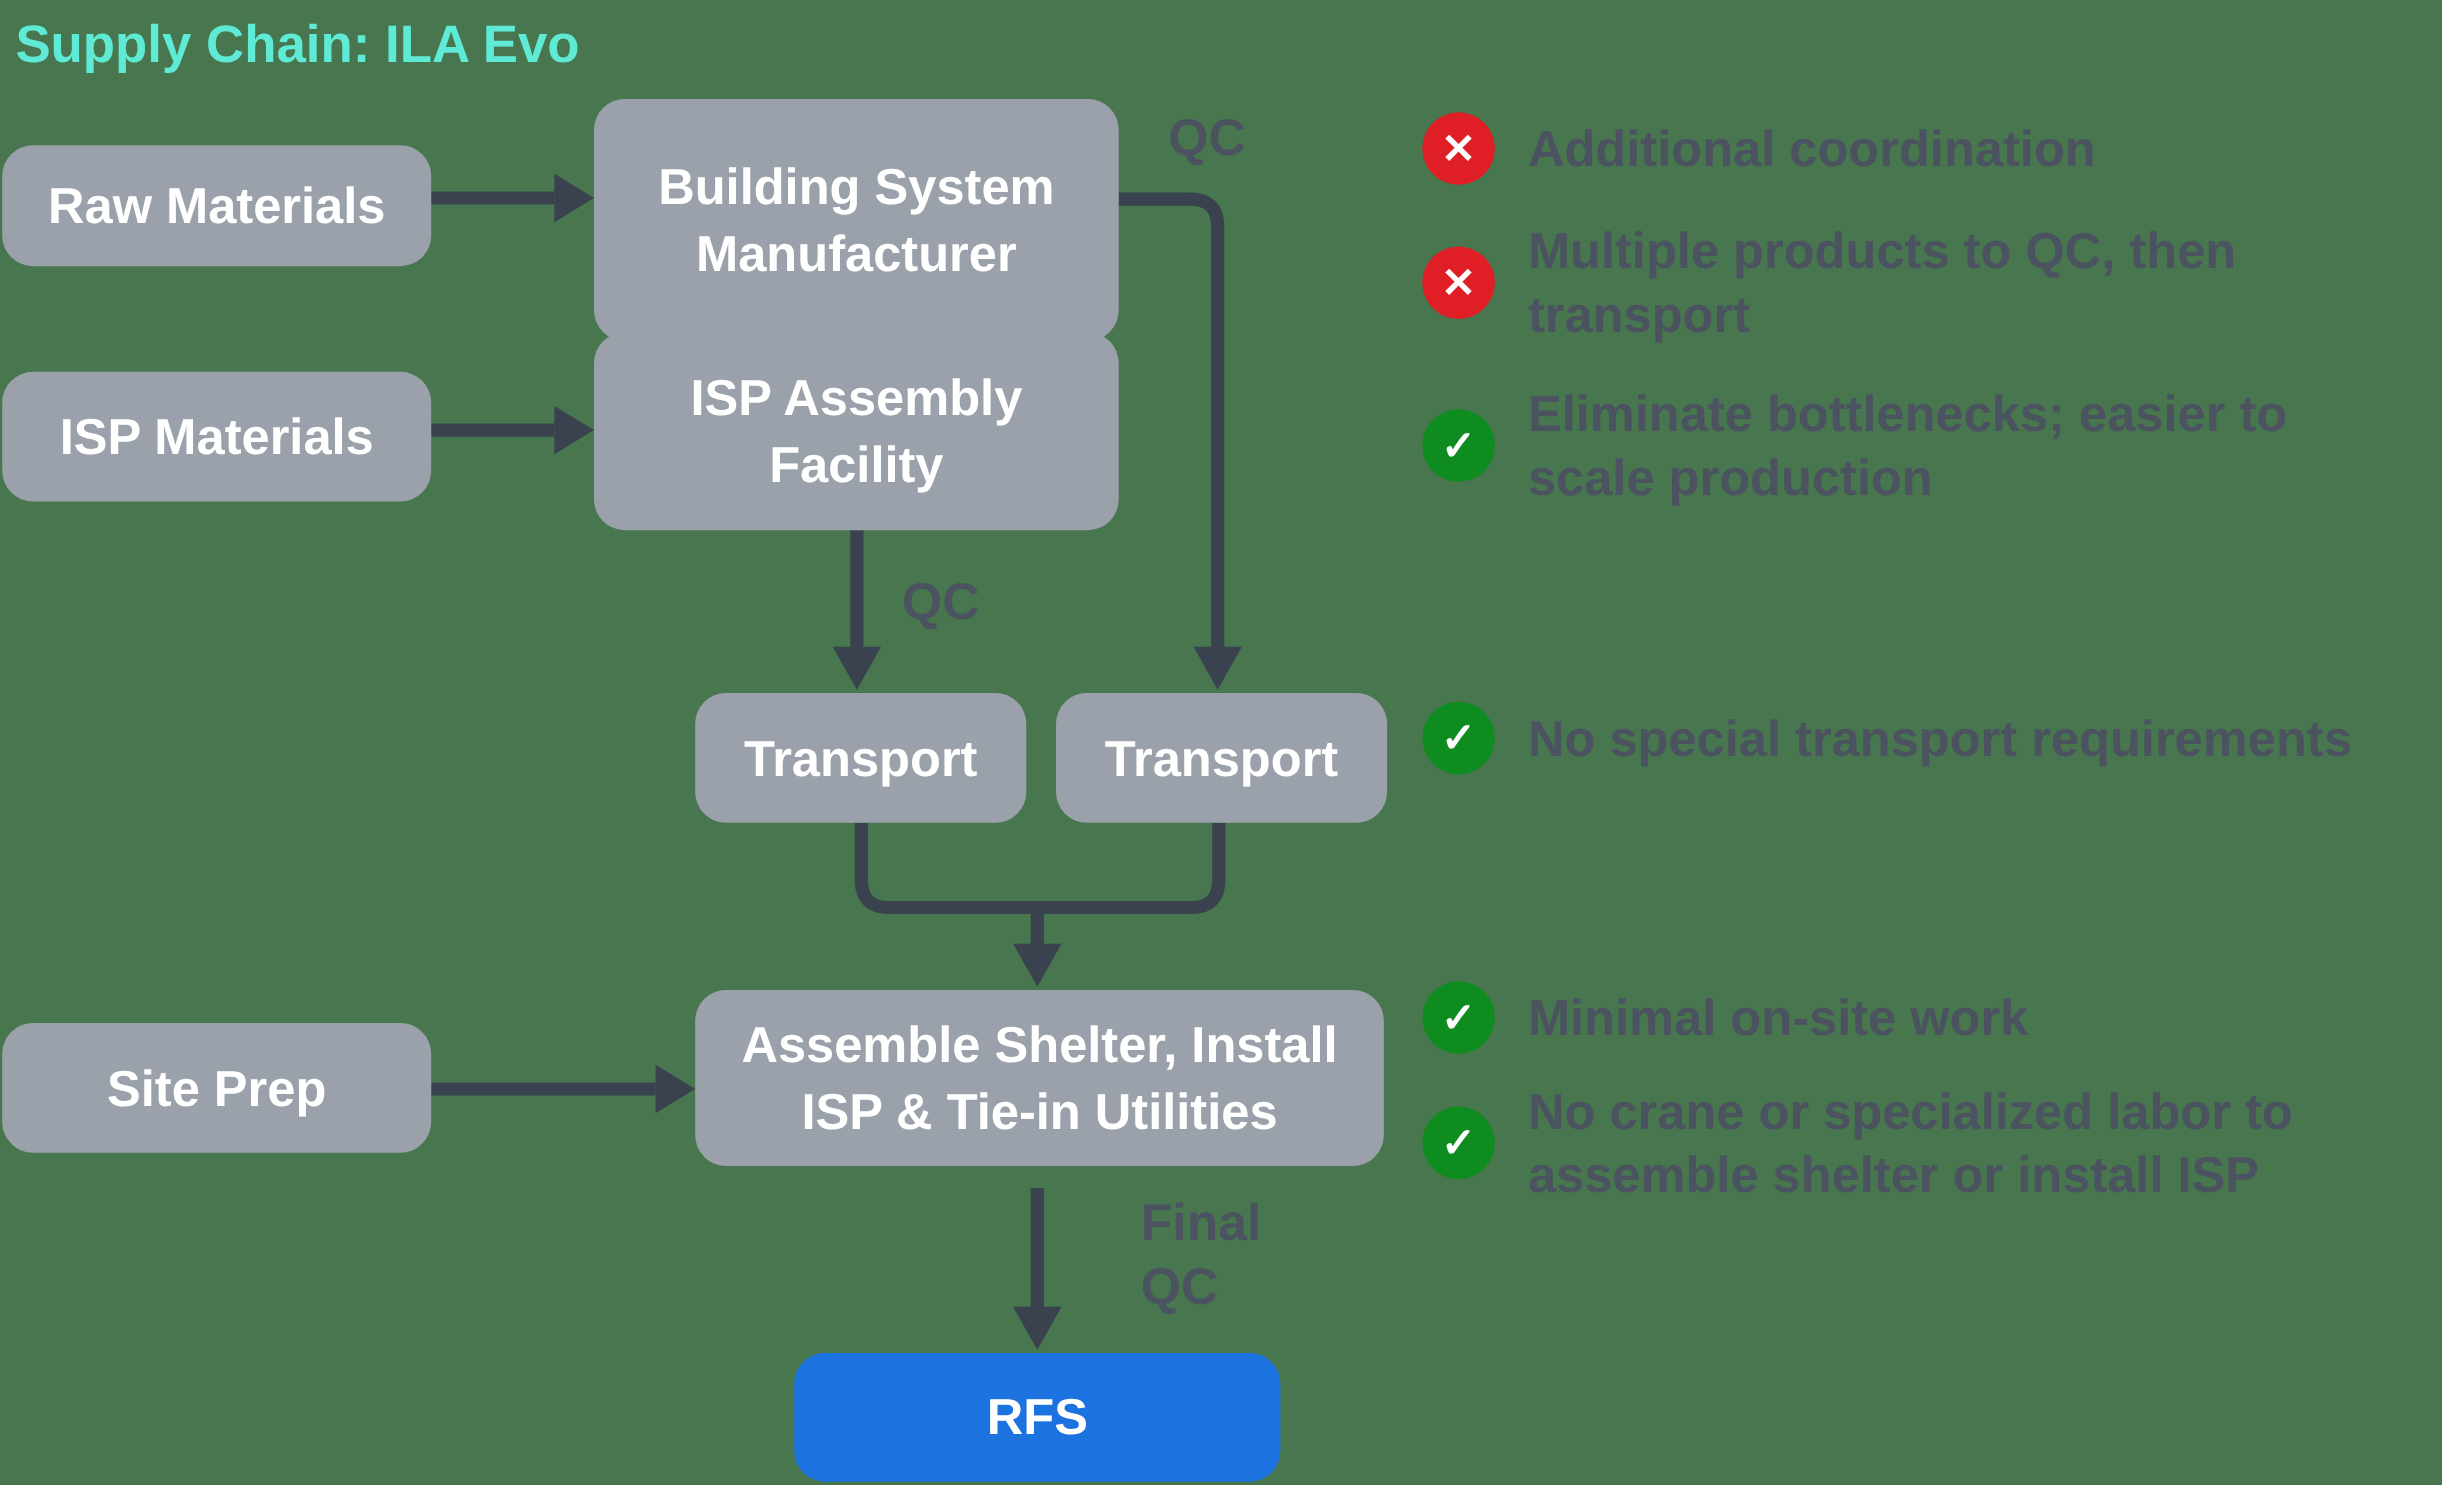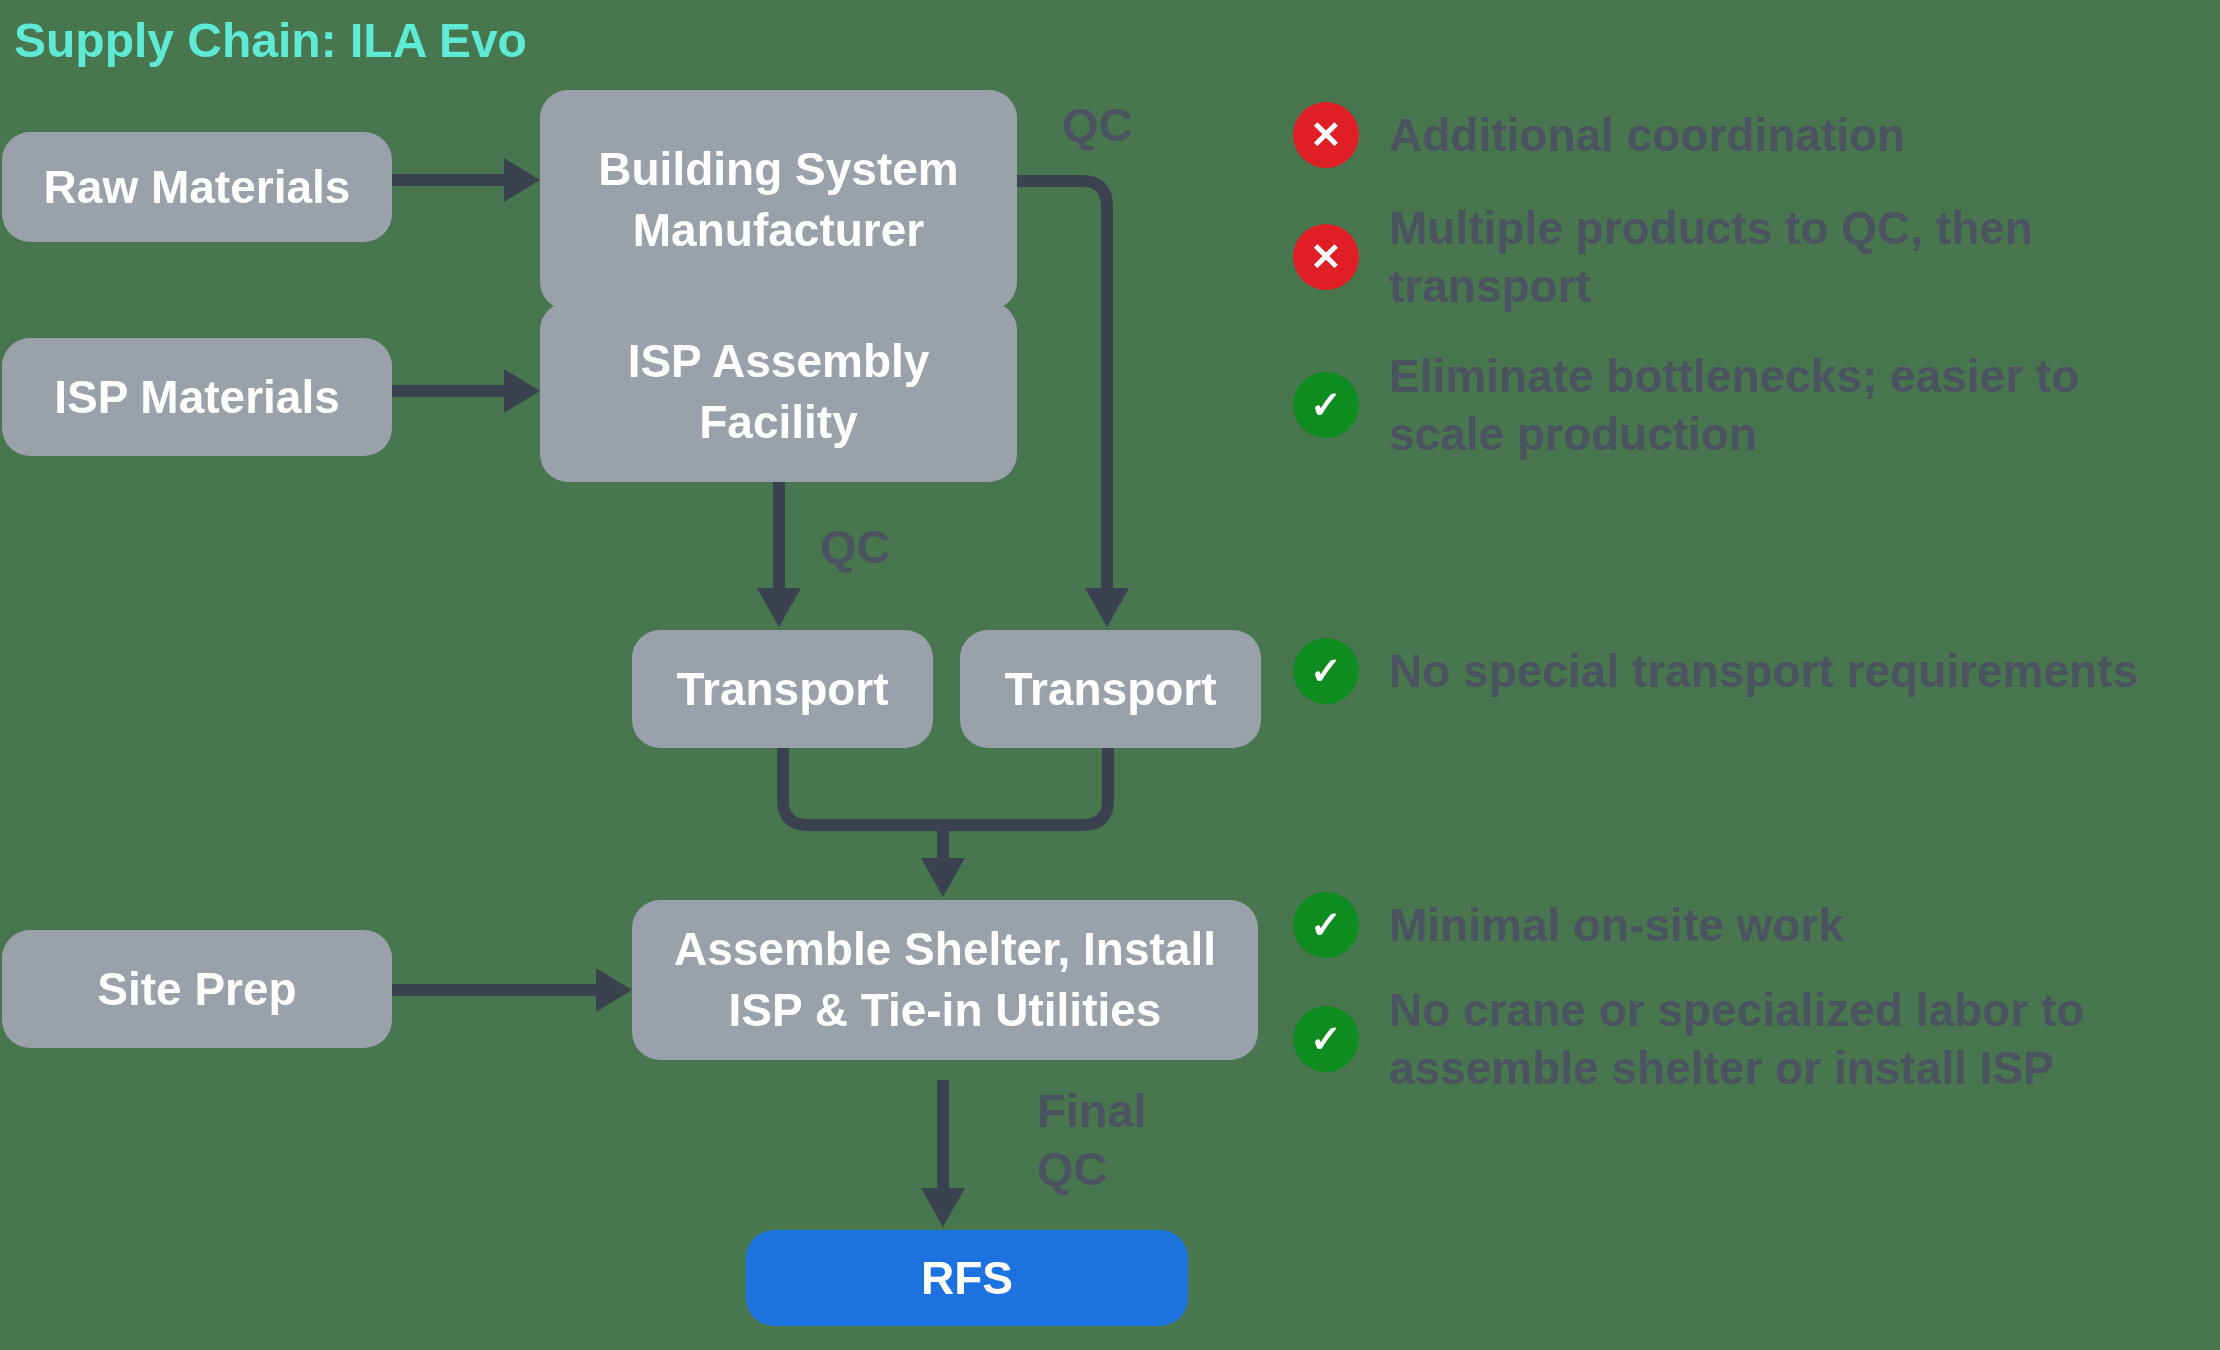--- a/index.html
+++ b/index.html
@@ -81,21 +81,21 @@
   }
   
   #node-raw-materials { left: 2px;   top: 132px;  width: 390px; height: 110px; }
   #node-isp-materials { left: 2px;   top: 338px;  width: 390px; height: 118px; }
   #node-site-prep     { left: 2px;   top: 930px;  width: 390px; height: 118px; }
   #node-bsm           { left: 540px; top: 90px;   width: 477px; height: 220px; }
   #node-isp-assembly  { left: 540px; top: 302px;  width: 477px; height: 180px; }
   #node-transport-l   { left: 632px; top: 630px;  width: 301px; height: 118px; }
   #node-transport-r   { left: 960px; top: 630px;  width: 301px; height: 118px; }
   #node-assemble      { left: 632px; top: 900px;  width: 626px; height: 160px; }
-  #node-rfs           { left: 746px; top: 1230px; width: 442px; height: 96px; }
+  #node-rfs           { left: 722px; top: 1230px; width: 442px; height: 117px; }
   
   #label-qc-top   { left: 1062px; top: 96px; }
   #label-qc-mid   { left: 820px;  top: 518px; }
   #label-final-qc { left: 1000px; top: 1082px; margin-left: 37px; }
   
   #annotation-0 { top: 102px; }
   #annotation-1 { top: 199px; }
   #annotation-2 { top: 347px; }
   #annotation-3 { top: 638px; }
   #annotation-4 { top: 892px; }

